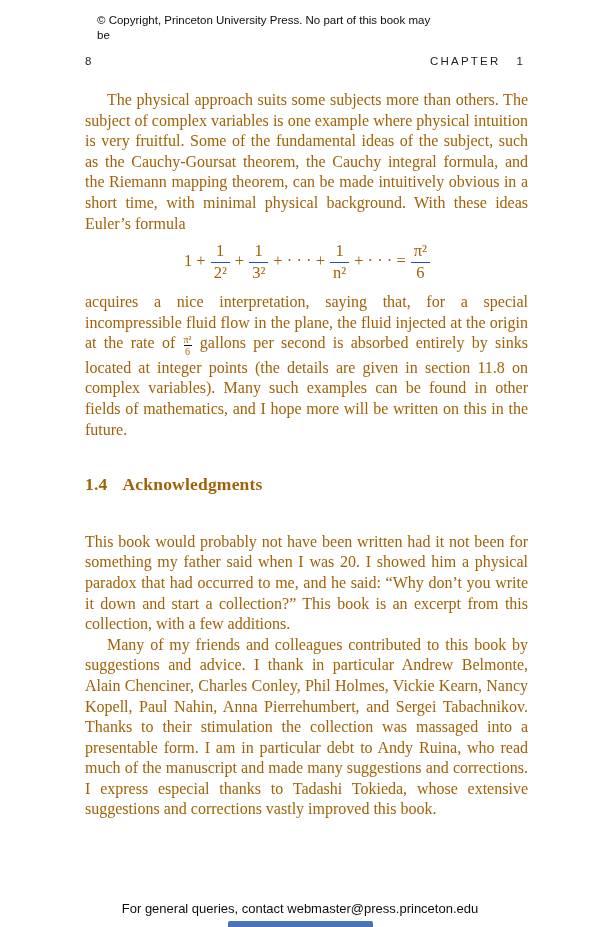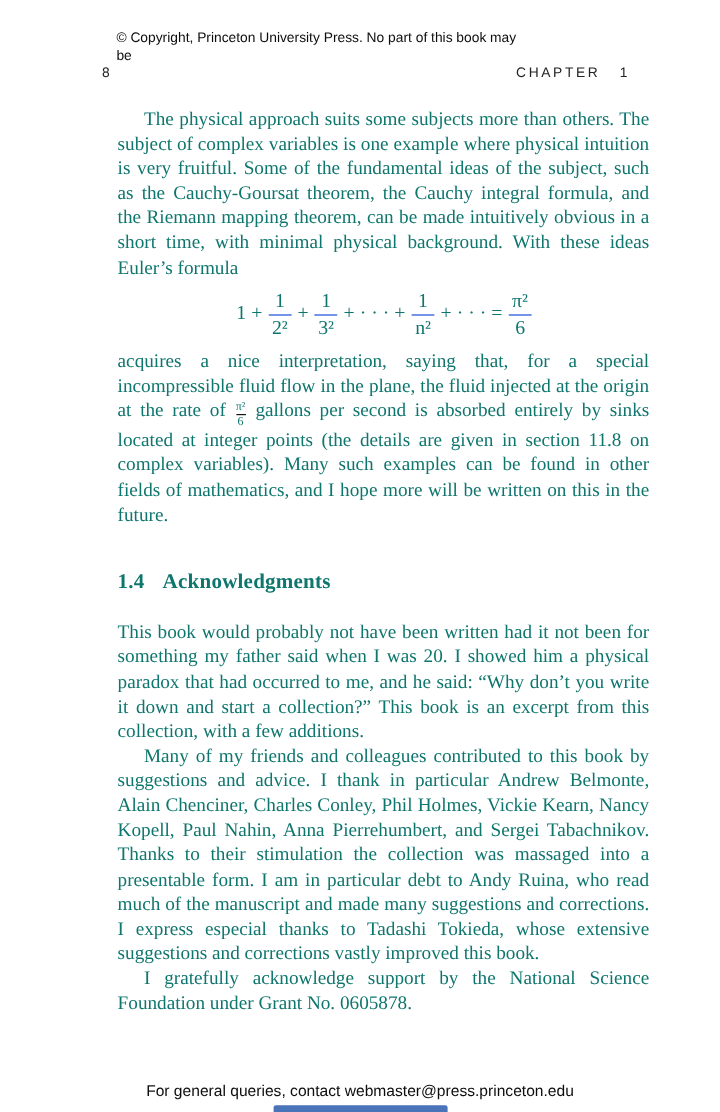--- a/index.html
+++ b/index.html
@@ -5,38 +5,38 @@
   html,body { margin:0; padding:0; background:#e8e8e8; }
   .page {
     position:relative; width:600px; height:927px; margin:0 auto;
     background:#ffffff; overflow:hidden;
     font-family:"Liberation Serif", "DejaVu Serif", serif;
     color:#141414;
   }
 
   
   .notice {
-    position:absolute; top:25px; left:97px; width:348px;
+    position:absolute; top:13px; left:97px; width:348px;
     font-family:"Liberation Sans", "DejaVu Sans", sans-serif;
     font-size:11.5px; line-height:1.33; color:#0d0d0d; text-align:left;
   }
 
   
   .runhead {
     position:absolute; top:55px; left:85px; width:440px;
     display:flex; justify-content:space-between; align-items:baseline;
     font-family:"Liberation Sans", "DejaVu Sans", sans-serif;
     font-size:11.5px; letter-spacing:2.2px; color:#242424;
   }
   .runhead .chapnum { margin-left:16px; }
 
   
   .content {
-    position:absolute; top:90px; left:98px; width:443px;
-    font-size:16px; line-height:20.6px; text-align:justify; color:#0f766e;
+    position:absolute; top:90px; left:85px; width:443px;
+    font-size:16px; line-height:20.6px; text-align:justify; color:#a16207;
   }
   .content p { margin:0; }
   .indent { text-indent:22px; }
 
   
   .formula {
     margin:8px 0 10px; text-align:center; font-size:16.5px; line-height:normal;
   }
   .formula .op, .formula .lead { margin:0 3px; }
   .frac {
@@ -49,21 +49,21 @@
   
   .ifrac {
     display:inline-block; text-align:center; font-size:10px;
     line-height:1.15; vertical-align:-7px; margin:0 1px;
   }
   .ifrac .num { display:block; }
   .ifrac .den { display:block; border-top:1px solid #141414; padding:0 1px; }
 
   
   .section-heading {
-    margin:34px 0 23px; font-size:17.5px; font-weight:bold;
+    margin:34px 0 37px; font-size:17.5px; font-weight:bold;
     text-align:left; letter-spacing:0.2px; text-indent:0;
   }
   .section-heading .headnum { margin-right:15px; }
 
   
   .footer {
     position:absolute; top:901px; left:0; right:0; text-align:center;
     font-family:"Liberation Sans", "DejaVu Sans", sans-serif;
     font-size:13px; color:#0d0d0d;
   }
@@ -103,21 +103,20 @@
       <span>gallons per second is absorbed entirely by sinks located at integer points (the details are given in section 11.8 on complex variables). Many such examples can be found in other fields of mathematics, and I hope more will be written on this in the future.</span></p>
 
     <h2 class="section-heading">
       <span class="headnum">1.4</span><span>Acknowledgments</span>
     </h2>
 
     <p>This book would probably not have been written had it not been for something my father said when I was 20. I showed him a physical paradox that had occurred to me, and he said: “Why don’t you write it down and start a collection?” This book is an excerpt from this collection, with a few additions.</p>
 
     <p class="indent">Many of my friends and colleagues contributed to this book by suggestions and advice. I thank in particular Andrew Belmonte, Alain Chenciner, Charles Conley, Phil Holmes, Vickie Kearn, Nancy Kopell, Paul Nahin, Anna Pierrehumbert, and Sergei Tabachnikov. Thanks to their stimulation the collection was massaged into a presentable form. I am in particular debt to Andy Ruina, who read much of the manuscript and made many suggestions and corrections. I express especial thanks to Tadashi Tokieda, whose extensive suggestions and corrections vastly improved this book.</p>
 
-    <p class="indent">I gratefully acknowledge support by the National Science Foundation under Grant No. 0605878.</p>
 
   </div>
 
   <div class="footer">For general queries, contact webmaster@press.princeton.edu</div>
 
   <div class="bottom-bar" style="background-color: rgb(74, 116, 185);"></div>
 
 </div>
 
 </body></html>

